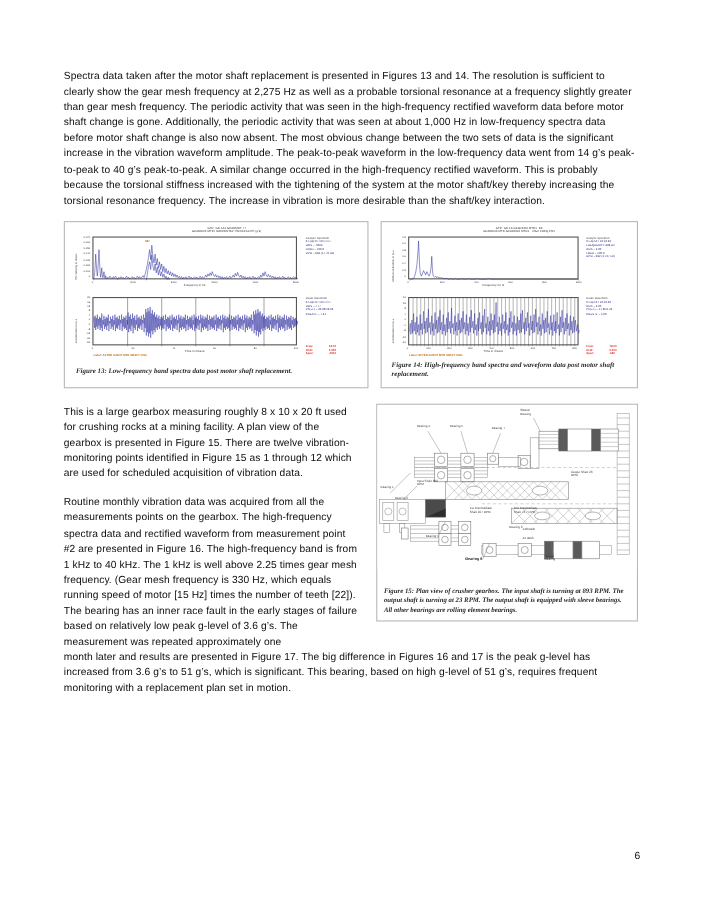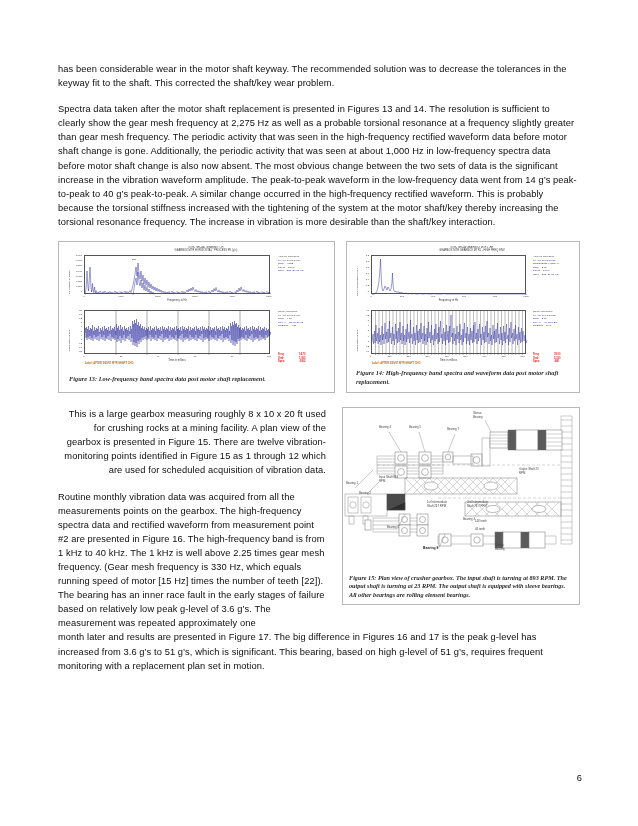--- a/index.html
+++ b/index.html
@@ -185,21 +185,20 @@
   }
   .sec4-block { position: relative; }
 </style>
 </head>
 <body>
 
 <div class="page">
 
   <div class="content">
 
-    <p class="body-text">has been considerable wear in the motor shaft keyway. The recommended solution was to decrease the tolerances in the keyway fit to the shaft. This corrected the shaft/key wear problem.</p>
 
     <p class="body-text">Spectra data taken after the motor shaft replacement is presented in Figures 13 and 14.  The resolution is sufficient to clearly show the gear mesh frequency at 2,275 Hz as well as a probable torsional resonance at a frequency slightly greater than gear mesh frequency. The periodic activity that was seen in the high-frequency rectified waveform data before motor shaft change is gone. Additionally, the periodic activity that was seen at about 1,000 Hz in low-frequency spectra data before motor shaft change is also now absent. The most obvious change between the two sets of data is the significant increase in the vibration waveform amplitude. The peak-to-peak waveform in the low-frequency data went from 14 g’s peak-to-peak to 40 g’s peak-to-peak.  A similar change occurred in the high-frequency rectified waveform. This is probably because the torsional stiffness increased with the tightening of the system at the motor shaft/key thereby increasing the torsional resonance frequency.  The increase in vibration is more desirable than the shaft/key interaction.</p>
 
     <div class="fig-row">
 
       <div class="fig-box fig-13">
 
         <div class="chart-wrap" style="position:absolute;left:5px;top:4px;width:266px;height:58px;">
           <div class="chart-title" style="margin-left:18px;">
             <span>GTR- GR-1A1 GEARMOT -H</span>
@@ -696,21 +695,21 @@
         <div class="diagram-label" style="left:84px;top:93px;width:26px;white-space:normal;">1st Intermediate Shaft 267 RPM</div>
         <div class="diagram-label" style="left:124px;top:93px;width:28px;white-space:normal;">2nd Intermediate Shaft 74.7 RPM</div>
         <div class="diagram-label" style="left:36px;top:68px;width:22px;white-space:normal;">Input Shaft 893 RPM</div>
         <div class="diagram-label" style="left:132px;top:112px;">148 teeth</div>
         <div class="diagram-label" style="left:132px;top:120px;">44 teeth</div>
         <div class="diagram-label" style="left:120px;top:110px;">Bearing 3</div>
 
         <div class="cap15">Figure 15:  Plan view of crusher gearbox. The input shaft is turning at 893 RPM. The output shaft is turning at 23 RPM. The output shaft is equipped with sleeve bearings. All other bearings are rolling element bearings.</div>
       </div>
 
-      <p class="body-text" style="width:268px;text-align:right;">This is a large gearbox measuring roughly 8 x 10 x 20 ft used for crushing rocks at a mining facility. A plan view of the gearbox is presented in Figure 15. There are twelve vibration-monitoring points identified in Figure 15 as 1 through 12 which are used for scheduled acquisition of vibration data.</p>
+      <p class="body-text" style="width:268px;">This is a large gearbox measuring roughly 8 x 10 x 20 ft used for crushing rocks at a mining facility. A plan view of the gearbox is presented in Figure 15. There are twelve vibration-monitoring points identified in Figure 15 as 1 through 12 which are used for scheduled acquisition of vibration data.</p>
       <p class="body-text" style="width:268px;margin-bottom:0;">Routine monthly vibration data was acquired from all the measurements points on the gearbox. The high-frequency spectra data and rectified waveform from measurement point #2 are presented in Figure 16. The high-frequency band is from 1 kHz to 40 kHz. The 1 kHz is well above 2.25 times gear mesh frequency.  (Gear mesh frequency is 330 Hz, which equals running speed of motor [15 Hz] times the number of teeth [22]).  The bearing has an inner race fault in the early stages of failure based on relatively low peak g-level of 3.6 g’s. The measurement was repeated approximately one</p>
     </div>
 
     <p class="body-text" style="margin-top:0;">month later and results are presented in Figure 17. The big difference in Figures 16 and 17 is the peak g-level has increased from 3.6 g’s to 51 g’s, which is significant. This bearing, based on high g-level of 51 g’s, requires frequent monitoring with a replacement plan set in motion.</p>
   </div>
 
   <div class="page-number">6</div>
 </div>
 
 </body></html>

